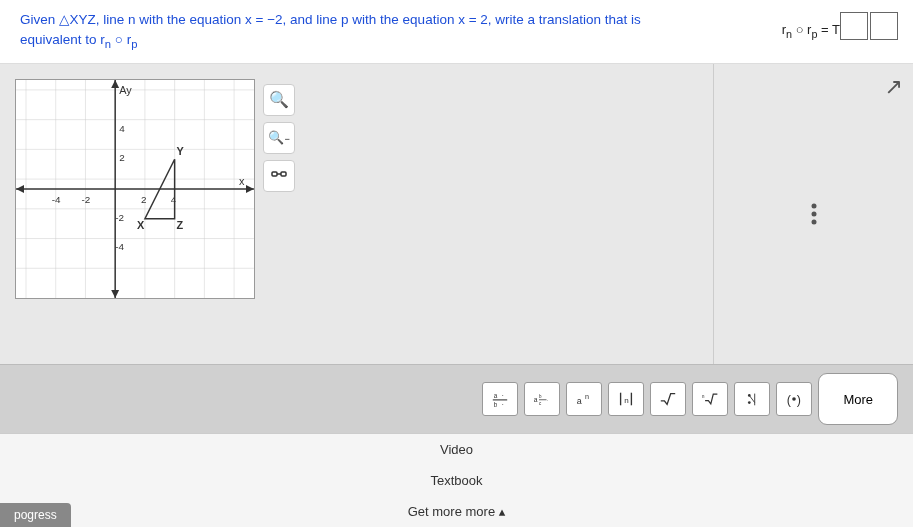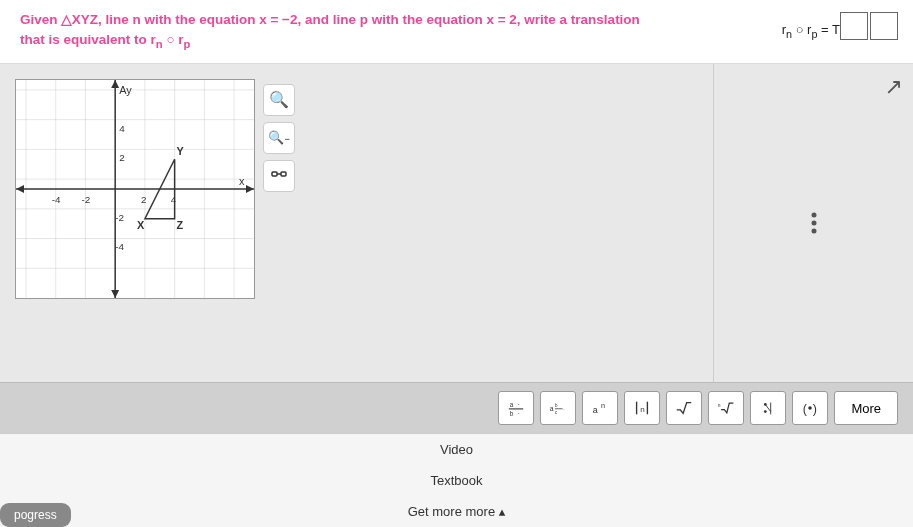--- a/index.html
+++ b/index.html
@@ -25,23 +25,22 @@
       display: flex;
       align-items: flex-start;
       justify-content: space-between;
       border-bottom: 1px solid #ddd;
     }
 
     .question-text {
       flex: 1;
       font-size: 13.5px;
       line-height: 1.5;
-      color: #ec4899;
+      color: #1d4ed8;
       max-width: 640px;
-      font-weight: bold;
     }
 
     .answer-area {
       display: flex;
       align-items: flex-end;
       margin-top: 2px;
       white-space: nowrap;
       margin-left: 44px;
     }
 
@@ -182,25 +181,25 @@
     }
 
     .math-btn svg {
       width: 18px;
       height: 18px;
     }
 
     .more-btn {
       background: #fff;
       border: 1.5px solid #999;
-      border-radius: 3px;
-      padding: 4px 16px;
+      border-radius: 9px;
+      padding: 4px 24px;
       font-size: 13px;
       cursor: pointer;
-      height: 34px;
+      height: 52px;
     }
 
     .footer-bar {
       background: #f5f5f5;
       padding: 8px 20px;
       display: flex;
       align-items: center;
       gap: 16px;
       border-top: 1px solid #ccc;
       flex-direction: column;
@@ -216,21 +215,20 @@
     .progress-btn {
       position: absolute;
       bottom: 0;
       left: 0;
       background: #888;
       color: #fff;
       padding: 5px 14px;
       font-size: 12px;
       cursor: pointer;
       border-top-right-radius: 4px;
-      border-radius: 9px;
     }
   </style>
 </head>
 <body>
 
 <div class="main-container">
 
   <div class="top-bar">
     <div class="question-text">
       <span>Given △XYZ, line n with the equation x = −2, and line p with the equation x = 2, write a translation that is equivalent to r</span><sub>n</sub>

